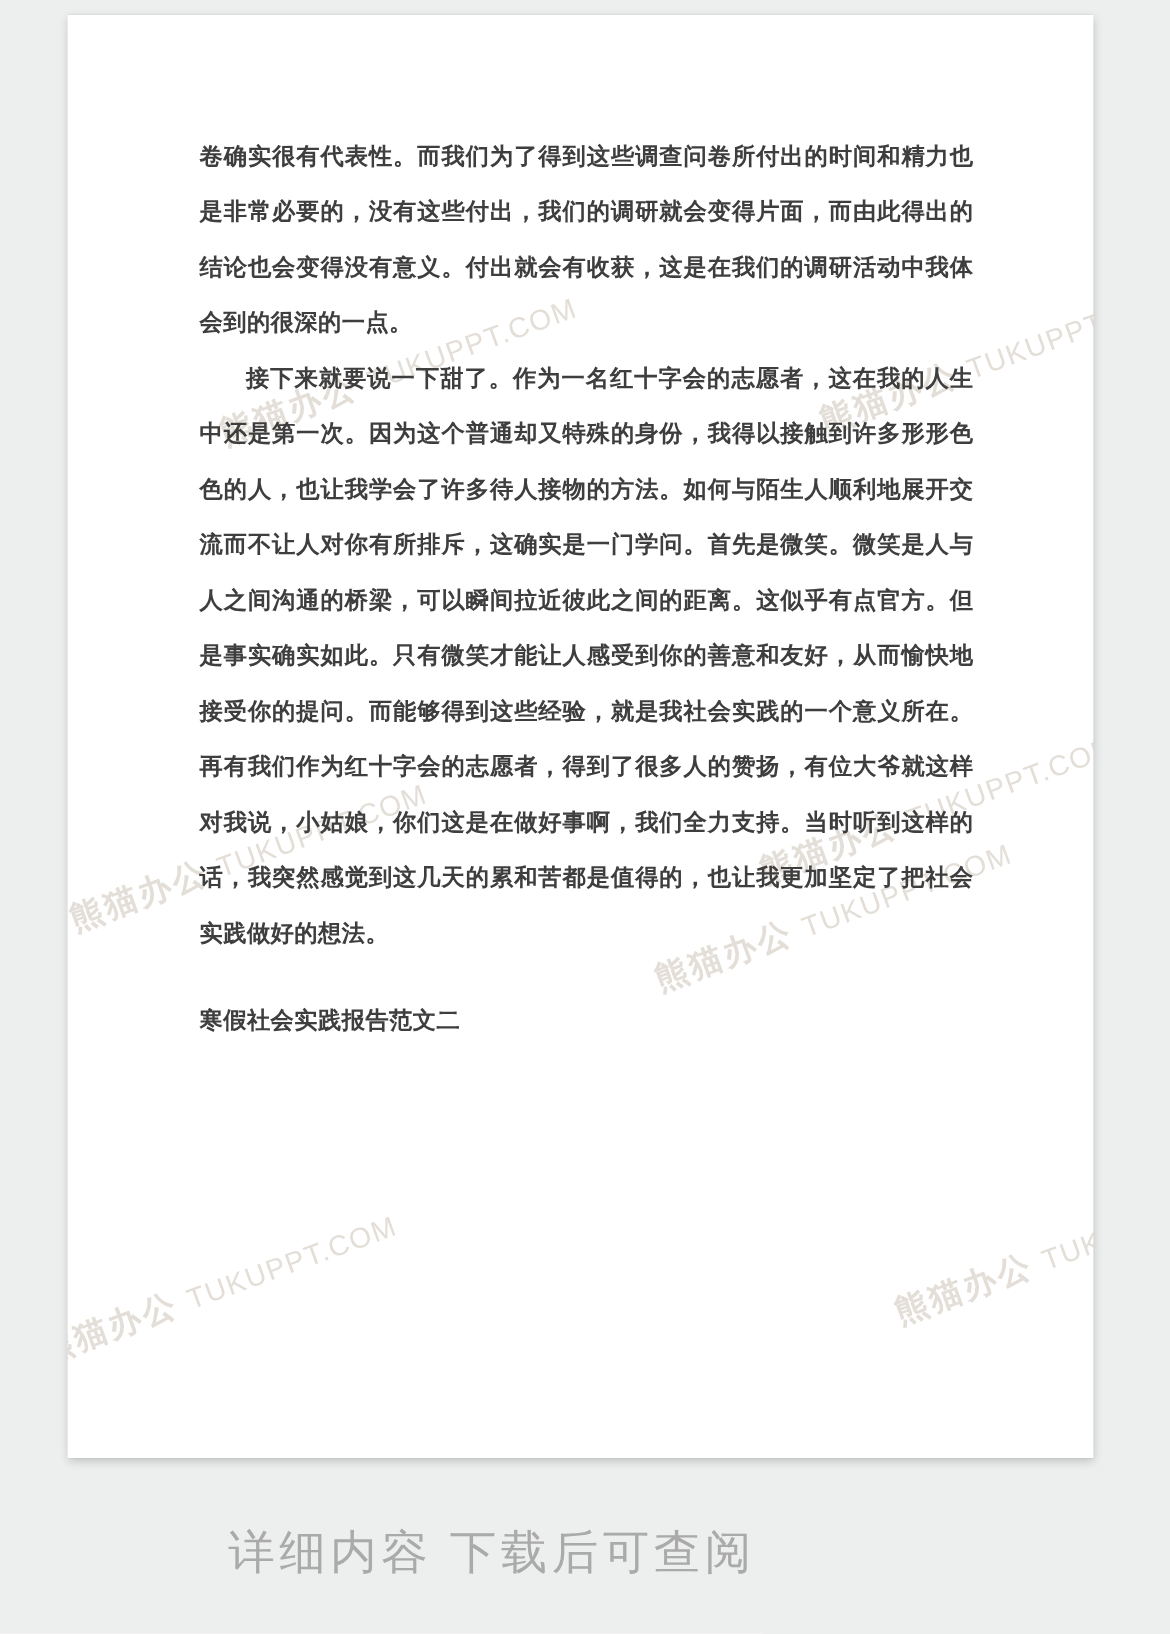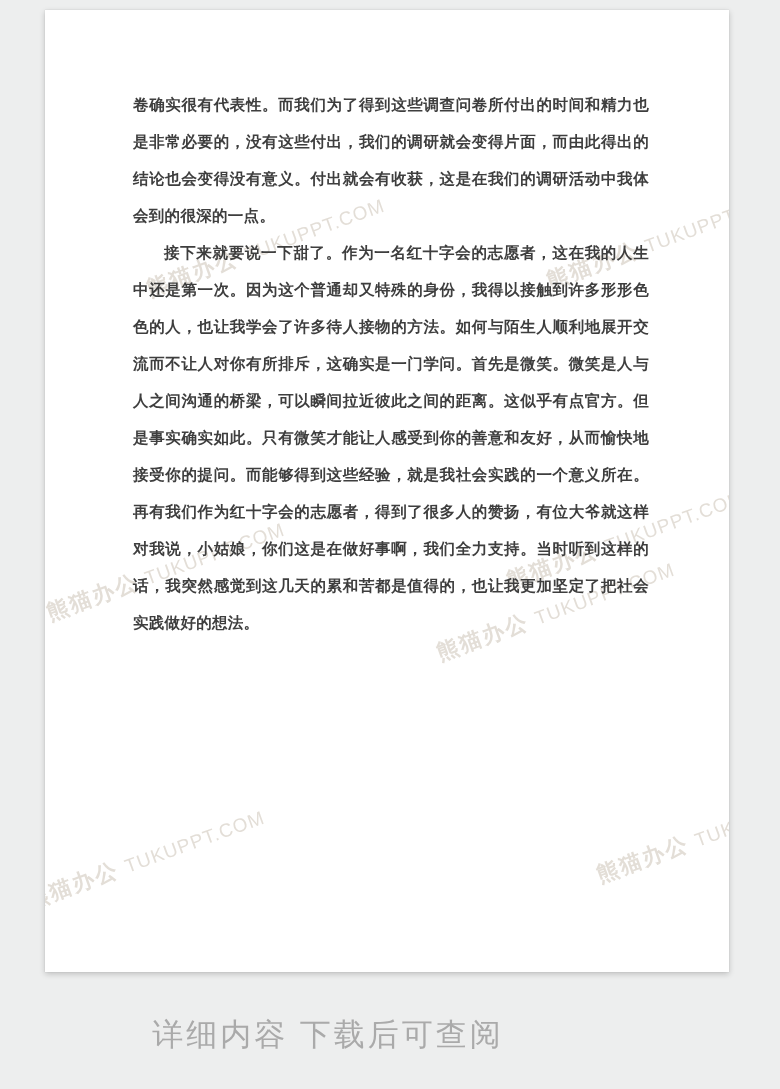--- a/index.html
+++ b/index.html
@@ -99,19 +99,20 @@
     <div class="wm wm5"><span class="brand">熊猫办公</span><span class="domain">TUKUPPT.COM</span></div>
     <div class="wm wm6"><span class="brand">熊猫办公</span><span class="domain">TUKUPPT.COM</span></div>
     <div class="wm wm7"><span class="brand">熊猫办公</span><span class="domain">TUKUPPT.COM</span></div>
     <div class="wm wm8"><span class="brand">熊猫办公</span><span class="domain">TUKUPPT.COM</span></div>
     <div class="wm wm9"><span class="brand">熊猫办公</span><span class="domain">TUKUPPT.COM</span></div>
     <div class="wm wm10"><span class="brand">熊猫办公</span><span class="domain">TUKUPPT.COM</span></div>
 
     <div class="content">
       <p>卷确实很有代表性。而我们为了得到这些调查问卷所付出的时间和精力也是非常必要的，没有这些付出，我们的调研就会变得片面，而由此得出的结论也会变得没有意义。付出就会有收获，这是在我们的调研活动中我体会到的很深的一点。</p>
       <p class="indent">接下来就要说一下甜了。作为一名红十字会的志愿者，这在我的人生中还是第一次。因为这个普通却又特殊的身份，我得以接触到许多形形色色的人，也让我学会了许多待人接物的方法。如何与陌生人顺利地展开交流而不让人对你有所排斥，这确实是一门学问。首先是微笑。微笑是人与人之间沟通的桥梁，可以瞬间拉近彼此之间的距离。这似乎有点官方。但是事实确实如此。只有微笑才能让人感受到你的善意和友好，从而愉快地接受你的提问。而能够得到这些经验，就是我社会实践的一个意义所在。再有我们作为红十字会的志愿者，得到了很多人的赞扬，有位大爷就这样对我说，小姑娘，你们这是在做好事啊，我们全力支持。当时听到这样的话，我突然感觉到这几天的累和苦都是值得的，也让我更加坚定了把社会实践做好的想法。</p>
+      <p class="heading">寒假社会实践报告范文二</p>
     </div>
 
   </div>
 
   <div class="footer-notice">详细内容 下载后可查阅</div>
 
 </div>
 
 </body></html>

